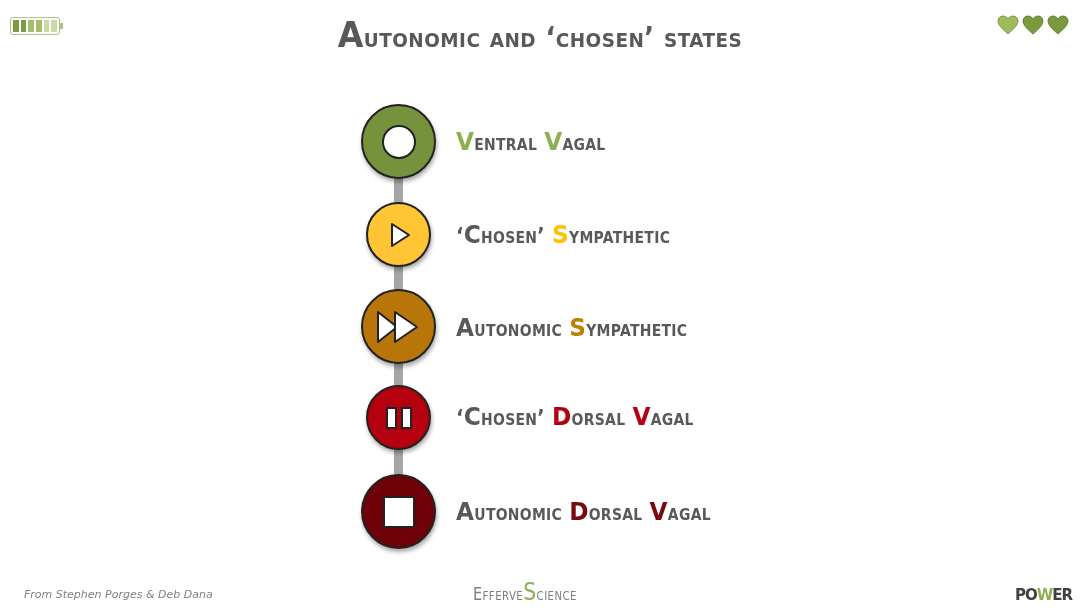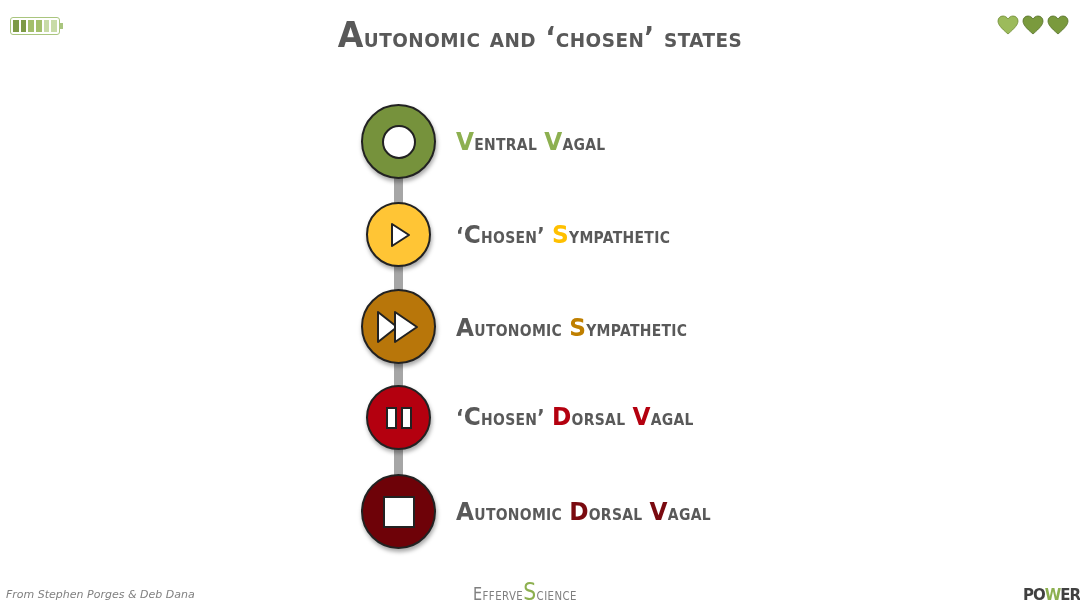--- a/index.html
+++ b/index.html
@@ -8,24 +8,24 @@
   .title .big { font-size:36px; }
   .battery { position:absolute; left:10px; top:17px; width:50px; height:18px; border:1.5px solid #a9c57e; border-radius:3px; box-sizing:border-box; display:flex; gap:2px; padding:2px; background:#fff; }
   .battery .cell { flex:1; height:100%; }
   .battery .tip { position:absolute; right:-4px; top:5px; width:3px; height:6px; background:#a9c57e; }
   .hearts { position:absolute; right:10px; top:13px; display:flex; gap:1px; }
   .heart { width:24px; height:24px; }
   .line { position:absolute; left:394px; top:170px; width:9px; height:320px; background:#a6a6a6; }
   .node { position:absolute; border-radius:50%; border:2px solid #222; box-sizing:border-box; box-shadow:1px 3px 4px rgba(0,0,0,0.35); display:flex; align-items:center; justify-content:center; }
   .label { position:absolute; left:456px; font-family:"DejaVu Sans", sans-serif; font-weight:bold; color:#595959; font-variant:small-caps; font-size:21px; letter-spacing:0.3px; white-space:nowrap; transform:scaleX(0.93); transform-origin:left center; }
   .label .cap { font-size:25px; }
-  .credit { position:absolute; left:6px; top:588px; font-family:"DejaVu Sans", sans-serif; font-style:italic; font-size:11px; color:#808080; }
+  .credit { position:absolute; left:24px; top:588px; font-family:"DejaVu Sans", sans-serif; font-style:italic; font-size:11px; color:#808080; }
   .brand { position:absolute; left:473px; top:578px; font-family:"DejaVu Sans", sans-serif; font-size:17px; color:#7f7f7f; font-variant:small-caps; letter-spacing:0.5px; transform:scaleX(0.85); transform-origin:left center; }
   .brand .s { color:#8db050; font-size:24px; }
-  .power { position:absolute; right:0; top:586px; font-family:"DejaVu Sans", sans-serif; font-weight:bold; font-size:15px; color:#404040; letter-spacing:-1px; }
+  .power { position:absolute; right:8px; top:586px; font-family:"DejaVu Sans", sans-serif; font-weight:bold; font-size:15px; color:#404040; letter-spacing:-1px; }
   .power .w { color:#8db050; }
 </style>
 </head>
 <body>
 
 <div class="battery">
   <div class="cell" style="background:#7d9a46"></div>
   <div class="cell" style="background:#7d9a46"></div>
   <div class="cell" style="background:#a3bf6b"></div>
   <div class="cell" style="background:#a3bf6b"></div>

